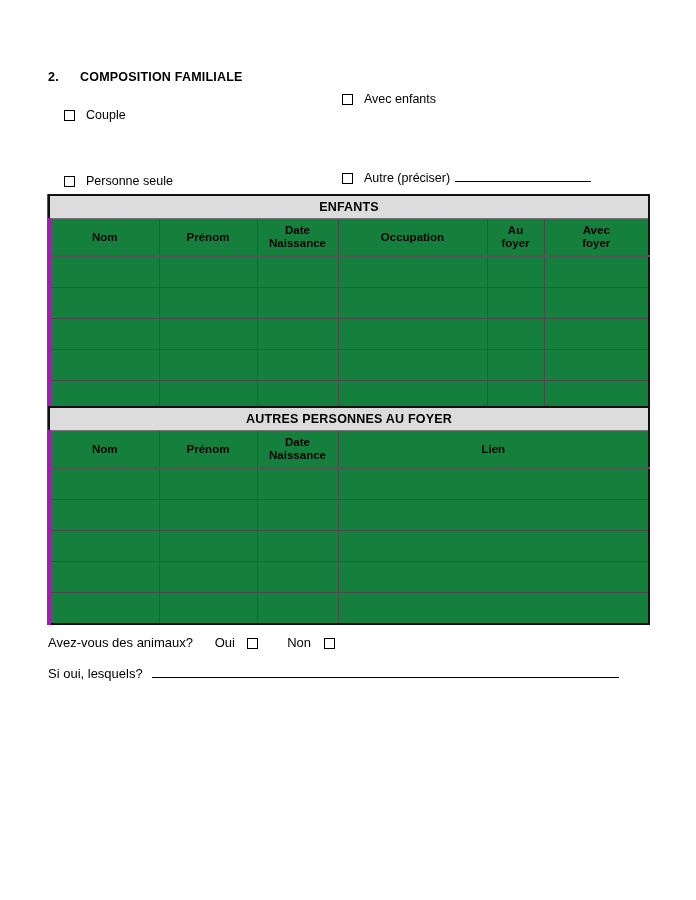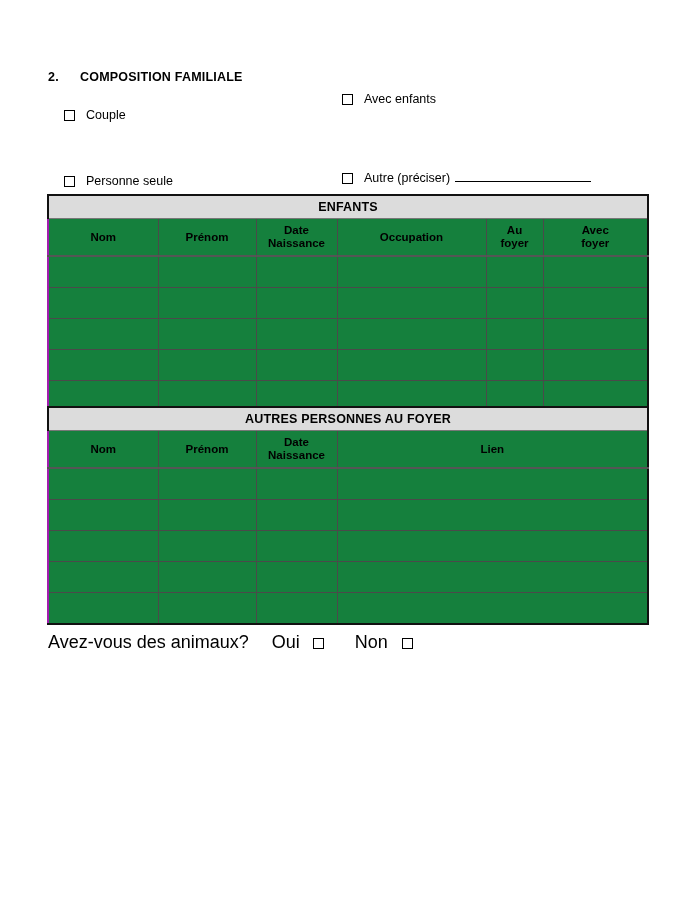--- a/index.html
+++ b/index.html
@@ -106,28 +106,28 @@
     font-size: 11.5px;
     font-weight: bold;
     height: 36px;
     line-height: 13px;
     vertical-align: middle;
     border-bottom: 2px solid #555;
   }
   .tbl .blank-row td {
     height: 30px;
   }
-  .tbl .edge-l { border-left: 2px solid #a21caf; }
+  .tbl .edge-l { border-left: 4px solid #a21caf; }
   .tbl .edge-r { border-right: 2px solid #111; }
   .tbl .last-row td { border-bottom: 2px solid #111; }
 
   
   .qline {
     position: absolute;
-    font-size: 18px;
+    font-size: 13px;
     white-space: nowrap;
     line-height: 15px;
   }
 
   
   .footer-rule-a {
     position: absolute;
     left: 48px;
     top: 843px;
     width: 600px;
@@ -317,18 +317,21 @@
   </table>
 
   <div class="qline" style="left:48px; top:635px;">
     <span>Avez-vous des animaux?</span>
     <span style="display:inline-block; width:18px;"></span><span>Oui</span>
     <span class="cbox" style="margin-left:8px;"></span>
     <span style="display:inline-block; width:26px;"></span><span>Non</span>
     <span class="cbox" style="margin-left:9px;"></span>
   </div>
 
+  <div class="qline" style="left:48px; top:666px;">
+    <span>Si oui, lesquels?</span><span class="rule" style="width:467px; margin-left:9px;"></span>
+  </div>
 
   <div class="footer-rule-a"></div>
   <div class="footer-rule-b"></div>
   <div class="page-num">3</div>
 
 </div>
 
 </body></html>

